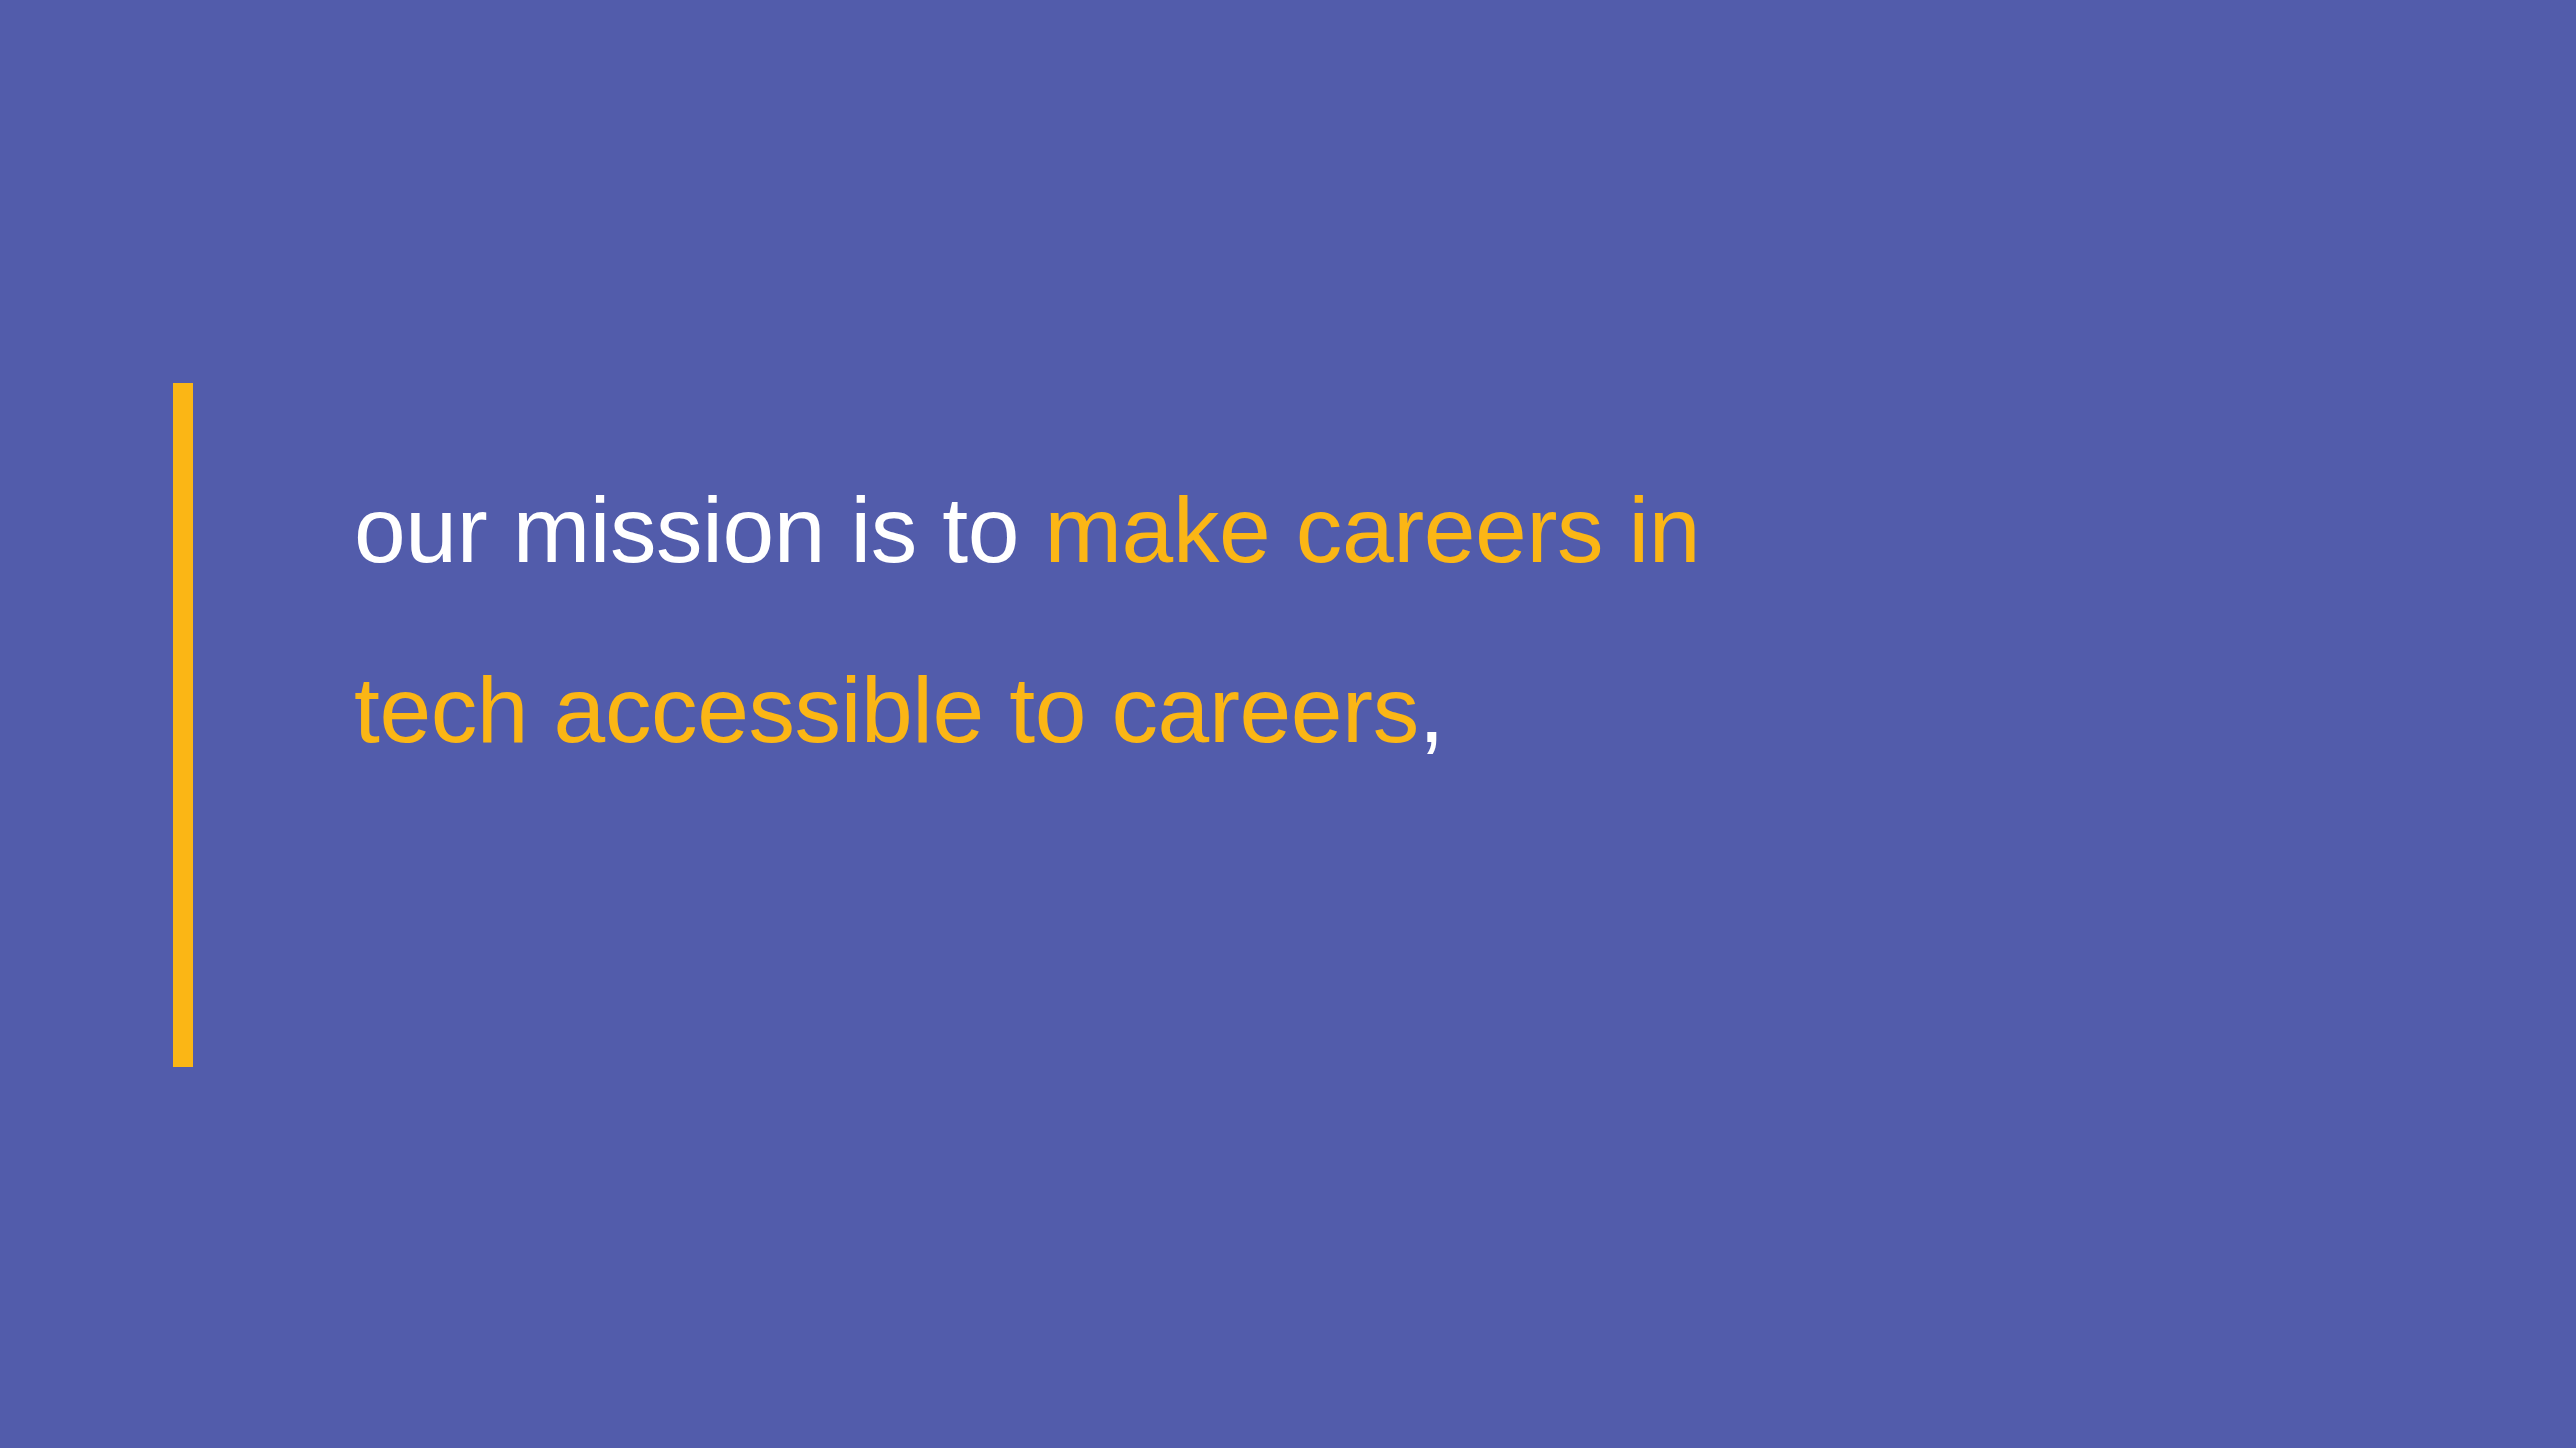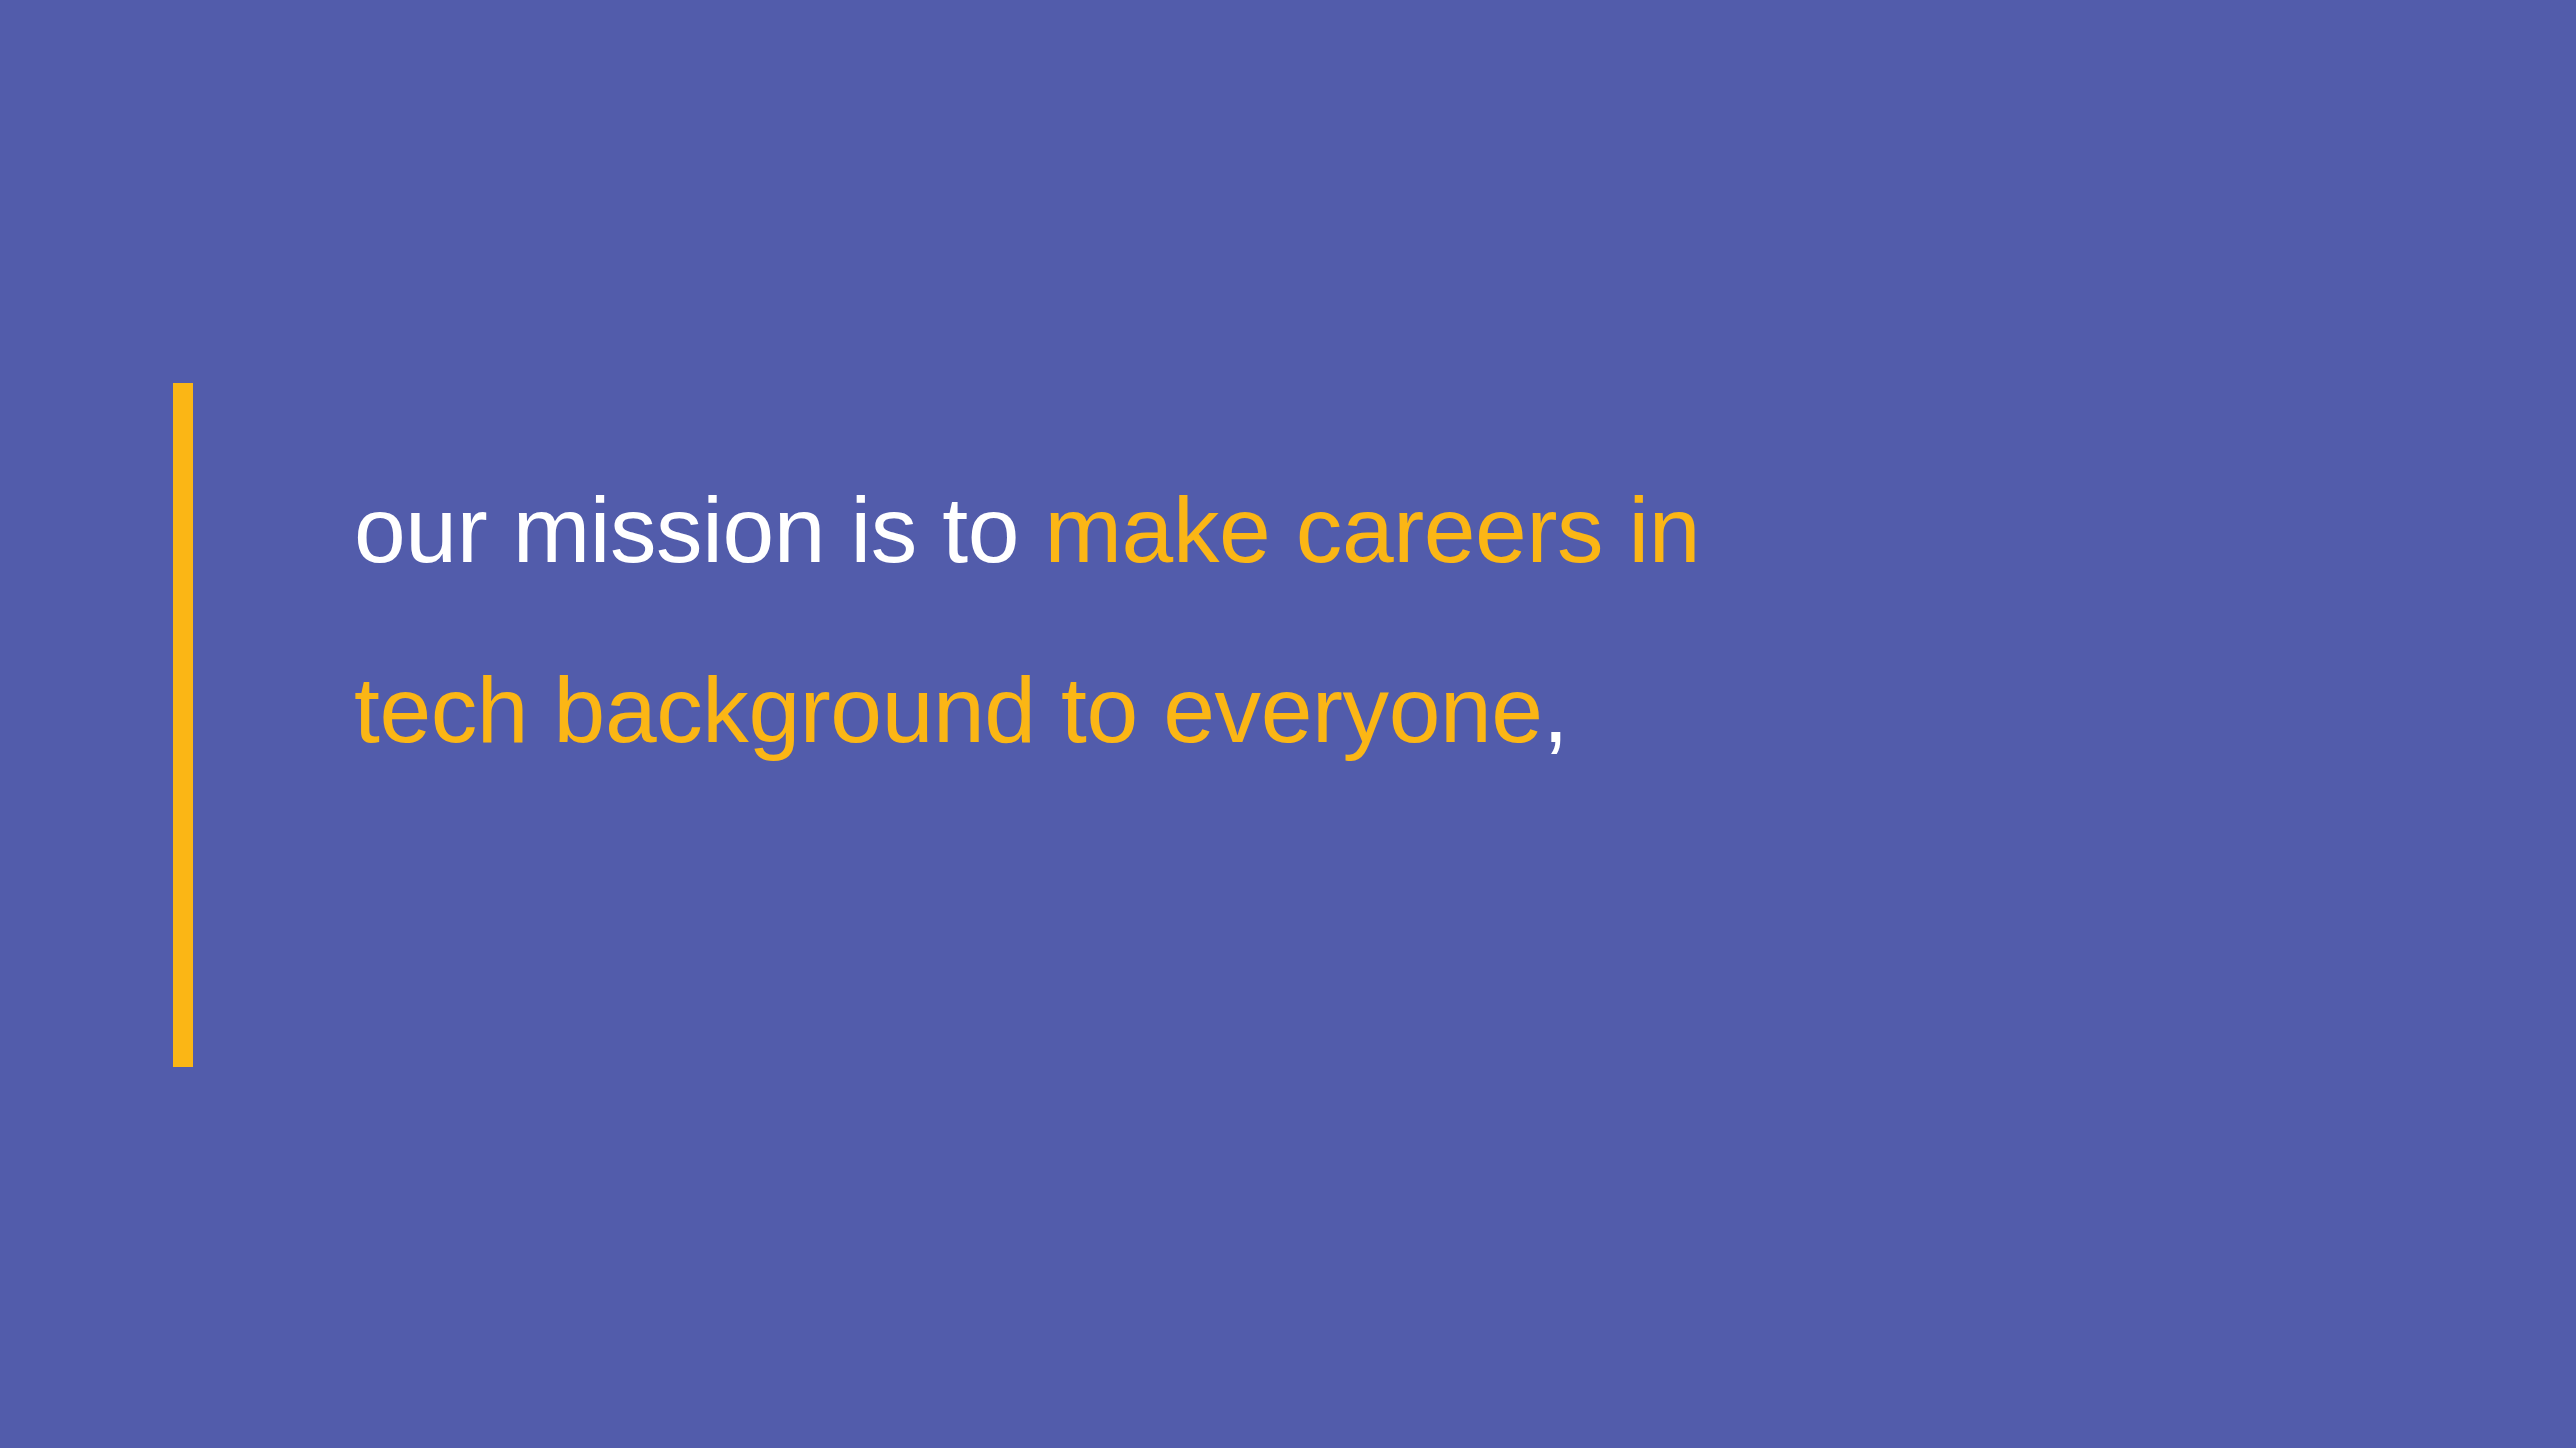--- a/index.html
+++ b/index.html
@@ -60,20 +60,20 @@
 
   <div id="accent-bar"></div>
 
   <div id="quote-block">
 
     <div class="quote-line">
       <span class="seg-plain">our mission is to </span><span class="seg-accent">make careers in</span>
     </div>
 
     <div class="quote-line">
-      <span class="seg-accent">tech background to everyone</span><span class="seg-plain">,</span>
+      <span class="seg-accent">tech accessible to careers</span><span class="seg-plain">,</span>
     </div>
 
 
   </div>
 
 </div>
 
 
 </body></html>

